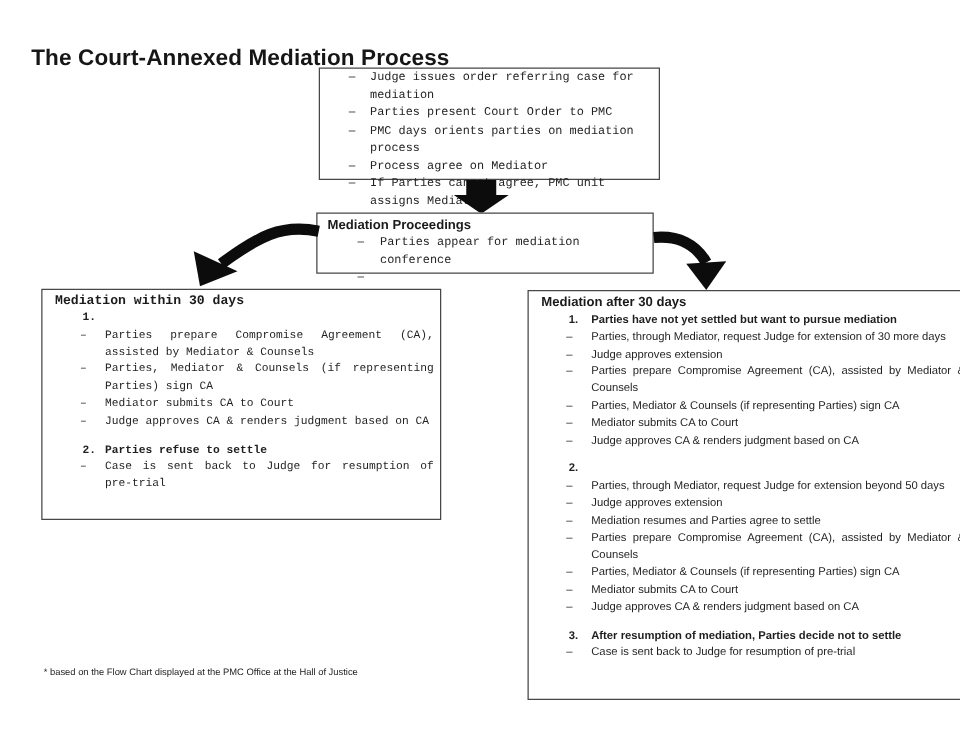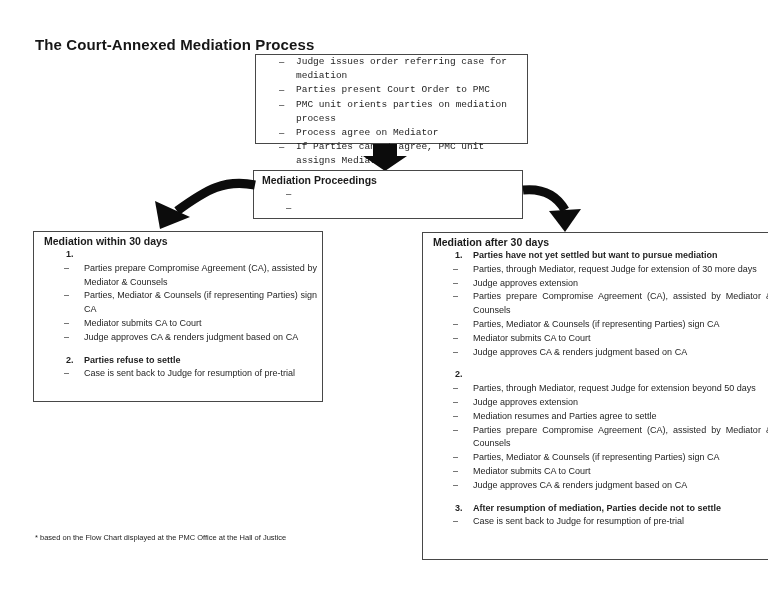--- a/index.html
+++ b/index.html
@@ -1,41 +1,41 @@
 <!DOCTYPE html>
 <html><head>
 <meta charset="utf-8">
 <style>
   html,body { margin:0; padding:0; background:#ffffff; }
   .canvas {
     position:relative; width:768px; height:594px; background:#ffffff;
     font-family:"Liberation Sans", sans-serif; color:#1f1f1f; overflow:hidden;
   }
   .page-title {
-    position:absolute; left:35px; top:36px;
-    font-size:15px; font-weight:700; color:#161616; letter-spacing:.1px;
+    position:absolute; left:25px; top:36px;
+    font-size:18px; font-weight:700; color:#161616; letter-spacing:.1px;
   }
   .fbox {
     position:absolute; box-sizing:border-box; background:#ffffff;
     border:1.5px solid #474747;
   }
   .fbox .heading { font-weight:700; font-size:10.5px; color:#1b1b1b; padding:3px 6px 1px 8px; }
 
   
   .pre  { left:255px; top:54px;  width:273px; height:90px; }
   .proc { left:253px; top:170px; width:270px; height:49px; }
   .pre .bullet, .proc .bullet { display:flex; font-size:9.5px; line-height:14.2px; color:#1f1f1f; }
   .pre .bullet  { padding-left:23px; }
   .proc .bullet { padding-left:32px; }
   .pre .dash  { flex:0 0 17px; }
   .proc .dash { flex:0 0 18px; }
   .pre .btxt, .proc .btxt { flex:1; padding-right:4px;font-family:Liberation Mono, monospace; }
 
   
-  .within { left:33px;  top:231px; width:290px; min-height:163px; padding-bottom:20px; }
+  .within { left:33px;  top:231px; width:320px; min-height:163px; padding-bottom:20px;font-family:Liberation Mono, monospace; }
   .after  { left:378px; top:232px; width:356px; min-height:328px; padding-bottom:4px;margin-left:44px; }
   .bottom .heading { font-size:10.5px; padding-left:10px; }
   .bottom .bullet { display:flex; font-size:9px; line-height:13.8px; padding-left:30px; }
   .bottom .dash { flex:0 0 20px; }
   .bottom .btxt { flex:1; text-align:justify; padding-right:5px; }
   .bottom .section { margin-top:9px; }
   .bottom .section.first { margin-top:0; }
   .section-title { display:flex; font-weight:700; font-size:9px; line-height:13.8px; padding-left:32px; }
   .section-title .num { flex:0 0 18px; }
   .section-title .stitle { flex:1; padding-right:4px; }
@@ -57,40 +57,41 @@
     <div class="bullet">
       <span class="dash">–</span>
       <span class="btxt">Judge issues order referring case for mediation</span>
     </div>
     <div class="bullet">
       <span class="dash">–</span>
       <span class="btxt">Parties present Court Order to PMC</span>
     </div>
     <div class="bullet">
       <span class="dash">–</span>
-      <span class="btxt">PMC unit orients parties on mediation process</span>
+      <span class="btxt">PMC days orients parties on mediation process</span>
     </div>
     <div class="bullet">
       <span class="dash">–</span>
       <span class="btxt">Process agree on Mediator</span>
     </div>
     <div class="bullet">
       <span class="dash">–</span>
       <span class="btxt">If Parties cannot agree, PMC unit assigns Mediator</span>
     </div>
   </div>
 
   <svg class="arrow-svg" style="left:360px; top:144px;" width="50" height="28" viewBox="0 0 50 28">
     <polygon points="13,0 37,0 37,12 47,12 25,27 3,12 13,12" fill="#0c0c0c"></polygon>
   </svg>
 
   <div class="fbox proc">
     <div class="heading">Mediation Proceedings</div>
     <div class="bullet">
       <span class="dash">–</span>
+      <span class="btxt">Parties appear for mediation conference</span>
     </div>
     <div class="bullet">
       <span class="dash">–</span>
     </div>
   </div>
 
   <svg class="arrow-svg" style="left:145px; top:175px;" width="120" height="60" viewBox="0 0 120 60">
     <path d="M 110 10 C 80 4 62 14 32 36" fill="none" stroke="#0c0c0c" stroke-width="9"></path>
     <polygon points="15,54 10,26 45,42" fill="#0c0c0c"></polygon>
   </svg>

